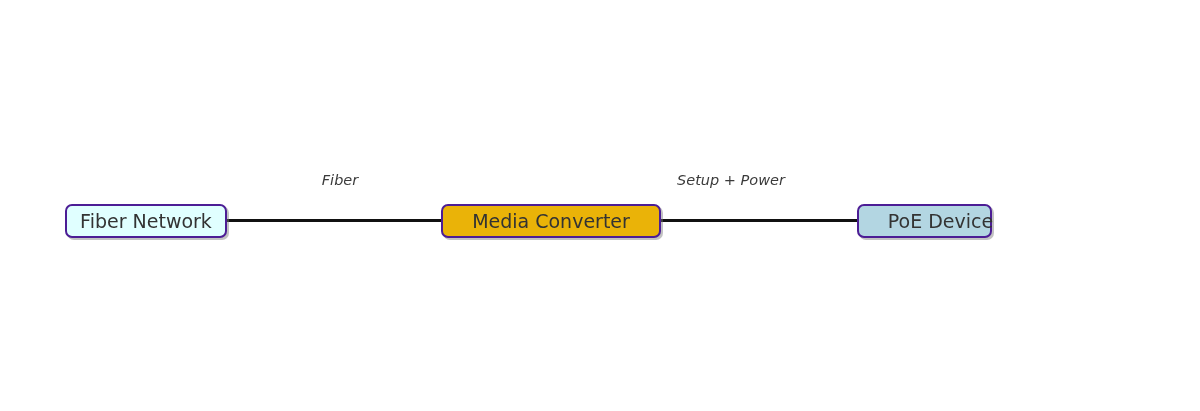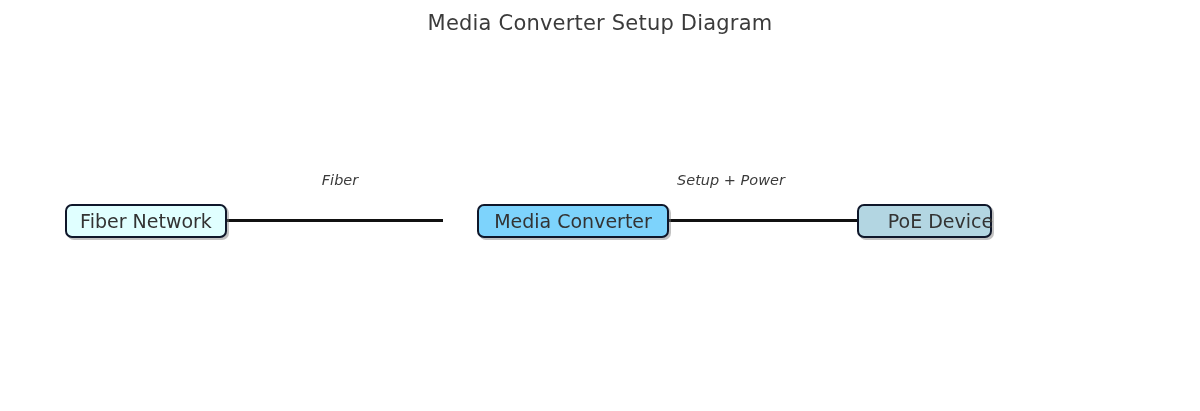--- a/index.html
+++ b/index.html
@@ -42,46 +42,45 @@
     white-space: nowrap;
     transform: translateX(-50%);
     text-align: center;
     font-style: italic;
   }
   
   .node {
     position: absolute;
     box-sizing: border-box;
     height: 34px;
-    border: 2px solid #0f172a;
+    border: 2px solid #4c1d95;
     border-radius: 7px;
     display: flex;
     align-items: center;
     justify-content: center;
     font-size: 19px;
     color: #333333;
     white-space: nowrap;
     box-shadow: 2px 2px 0 rgba(120,120,120,0.45);
   }
   .node-fiber      { left: 65px;  top: 204px; width: 162px; background: #e0ffff; }
-  .node-converter  { left: 441px; top: 204px; width: 192px; background: #7dd3fc; margin-left: 36px; }
+  .node-converter  { left: 441px; top: 204px; width: 220px; background: #eab308; }
   .node-poe        { left: 857px; top: 204px; width: 135px; background: #b3d6e2; padding-left: 32px; }
 
   .edge-1 { left: 225px; top: 219px; width: 218px; }
   .edge-2 { left: 627px; top: 219px; width: 232px; }
 
   .label-1 { left: 340px; top: 172px; }
   .label-2 { left: 731px; top: 172px; }
 </style>
 </head>
 <body>
 
 <div class="canvas">
 
-  <div class="diagram-title">Media Converter Setup Diagram</div>
 
   <div class="edge-line edge-1"></div>
 
   <div class="edge-line edge-2"></div>
 
   <div class="edge-label label-1">Fiber</div>
 
   <div class="edge-label label-2">Setup + Power</div>
 
   <div class="node node-fiber">

